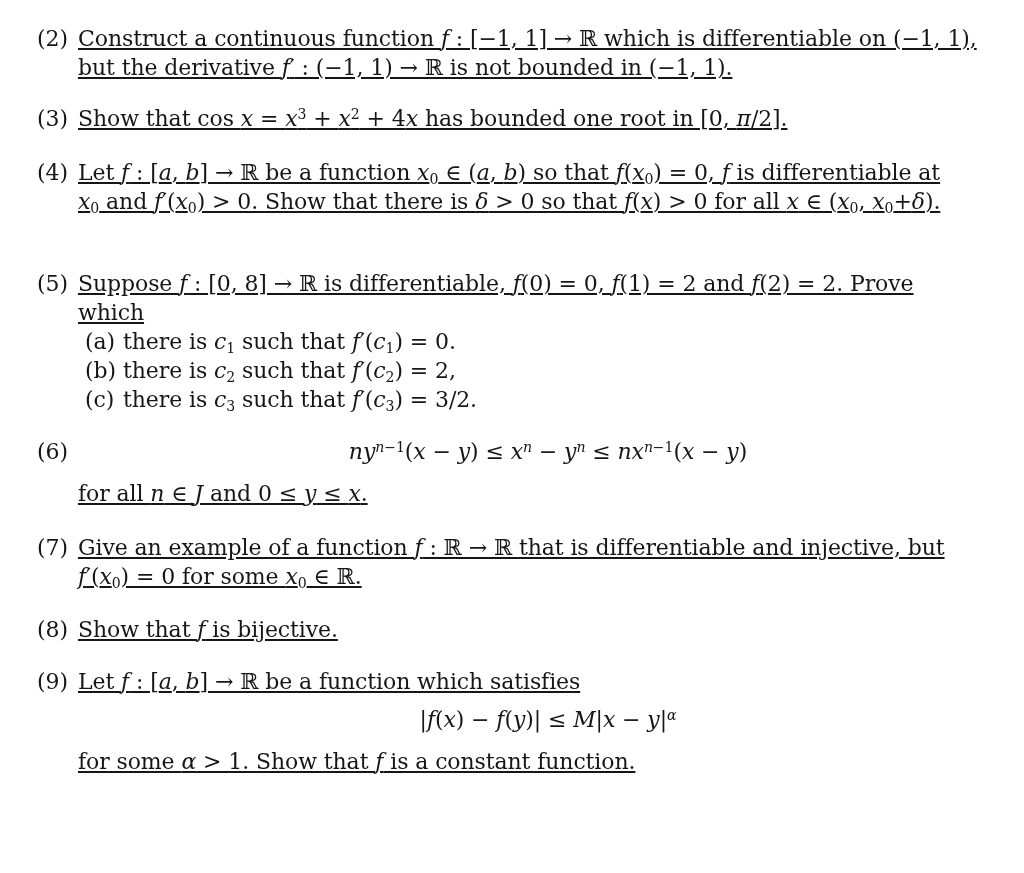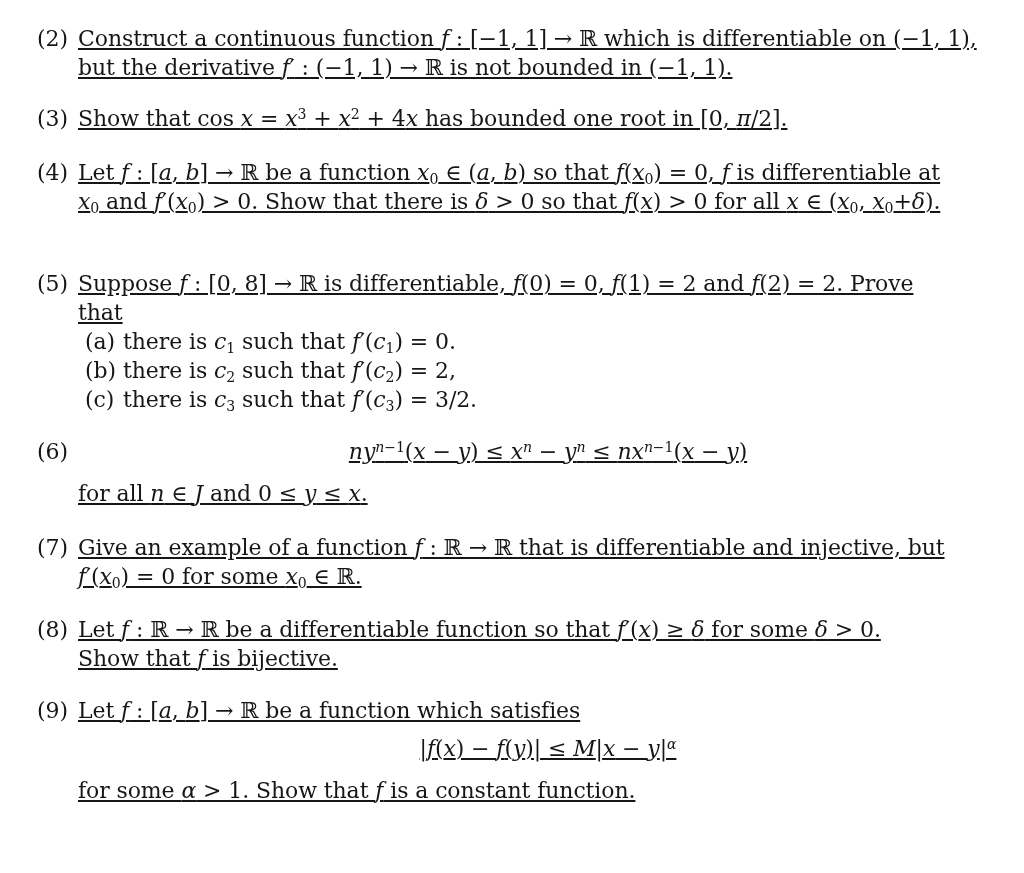--- a/index.html
+++ b/index.html
@@ -27,21 +27,20 @@
   .pnum{
     position:absolute;
     left:37px;
     top:0;
   }
   .pline{white-space:nowrap;text-decoration:underline;}
   .peq{
     text-align:center;
     white-space:nowrap;
     margin:9px 0 13px 0;
-    text-decoration:underline;
   }
   .pitems{margin-top:0;}
   .pitem{
     position:relative;
     padding-left:45px;
     white-space:nowrap;
   }
   .inum{
     position:absolute;
     left:7px;
@@ -83,21 +82,21 @@
     <div class="pbody">
       <div class="pline"><span>Let </span><span class="it">f</span><span> : [</span><span class="it">a</span><span>, </span><span class="it">b</span><span>] → ℝ be a function </span><span class="it">x</span><span class="sub">0</span><span> ∈ (</span><span class="it">a</span><span>, </span><span class="it">b</span><span>) so that </span><span class="it">f</span><span>(</span><span class="it">x</span><span class="sub">0</span><span>) = 0, </span><span class="it">f</span><span> is differentiable at</span></div>
       <div class="pline"><span class="it">x</span><span class="sub">0</span><span> and </span><span class="it">f</span><span>′(</span><span class="it">x</span><span class="sub">0</span><span>) &gt; 0. Show that there is </span><span class="it">δ</span><span> &gt; 0 so that </span><span class="it">f</span><span>(</span><span class="it">x</span><span>) &gt; 0 for all </span><span class="it">x</span><span> ∈ (</span><span class="it">x</span><span class="sub">0</span><span>, </span><span class="it">x</span><span class="sub">0</span><span>+</span><span class="it">δ</span><span>).</span></div>
     </div>
   </section>
 
   <section class="problem p-5">
     <span class="pnum">(5)</span>
     <div class="pbody">
       <div class="pline"><span>Suppose </span><span class="it">f</span><span> : [0, 8] → ℝ is differentiable, </span><span class="it">f</span><span>(0) = 0, </span><span class="it">f</span><span>(1) = 2 and </span><span class="it">f</span><span>(2) = 2. Prove</span></div>
-      <div class="pline"><span>that</span></div>
+      <div class="pline"><span>which</span></div>
       <div class="pitems">
         <div class="pitem">
           <span class="inum">(a)</span>
           <span class="itext"><span>there is </span><span class="it">c</span><span class="sub">1</span><span> such that </span><span class="it">f</span><span>′(</span><span class="it">c</span><span class="sub">1</span><span>) = 0.</span></span>
         </div>
         <div class="pitem">
           <span class="inum">(b)</span>
           <span class="itext"><span>there is </span><span class="it">c</span><span class="sub">2</span><span> such that </span><span class="it">f</span><span>′(</span><span class="it">c</span><span class="sub">2</span><span>) = 2,</span></span>
         </div>
         <div class="pitem">
@@ -120,21 +119,20 @@
     <span class="pnum">(7)</span>
     <div class="pbody">
       <div class="pline"><span>Give an example of a function </span><span class="it">f</span><span> : ℝ → ℝ that is differentiable and injective, but</span></div>
       <div class="pline"><span class="it">f</span><span>′(</span><span class="it">x</span><span class="sub">0</span><span>) = 0 for some </span><span class="it">x</span><span class="sub">0</span><span> ∈ ℝ.</span></div>
     </div>
   </section>
 
   <section class="problem p-8">
     <span class="pnum">(8)</span>
     <div class="pbody">
-      <div class="pline"><span>Let </span><span class="it">f</span><span> : ℝ → ℝ be a differentiable function so that </span><span class="it">f</span><span>′(</span><span class="it">x</span><span>) ≥ </span><span class="it">δ</span><span> for some </span><span class="it">δ</span><span> &gt; 0.</span></div>
       <div class="pline"><span>Show that </span><span class="it">f</span><span> is bijective.</span></div>
     </div>
   </section>
 
   <section class="problem p-9">
     <span class="pnum">(9)</span>
     <div class="pbody">
       <div class="pline"><span>Let </span><span class="it">f</span><span> : [</span><span class="it">a</span><span>, </span><span class="it">b</span><span>] → ℝ be a function which satisfies</span></div>
       <div class="peq"><span>|</span><span class="it">f</span><span>(</span><span class="it">x</span><span>) − </span><span class="it">f</span><span>(</span><span class="it">y</span><span>)| ≤ </span><span class="it">M</span><span>|</span><span class="it">x</span><span> − </span><span class="it">y</span><span>|</span><span class="it sup">α</span></div>
       <div class="pline"><span>for some </span><span class="it">α</span><span> &gt; 1. Show that </span><span class="it">f</span><span> is a constant function.</span></div>

